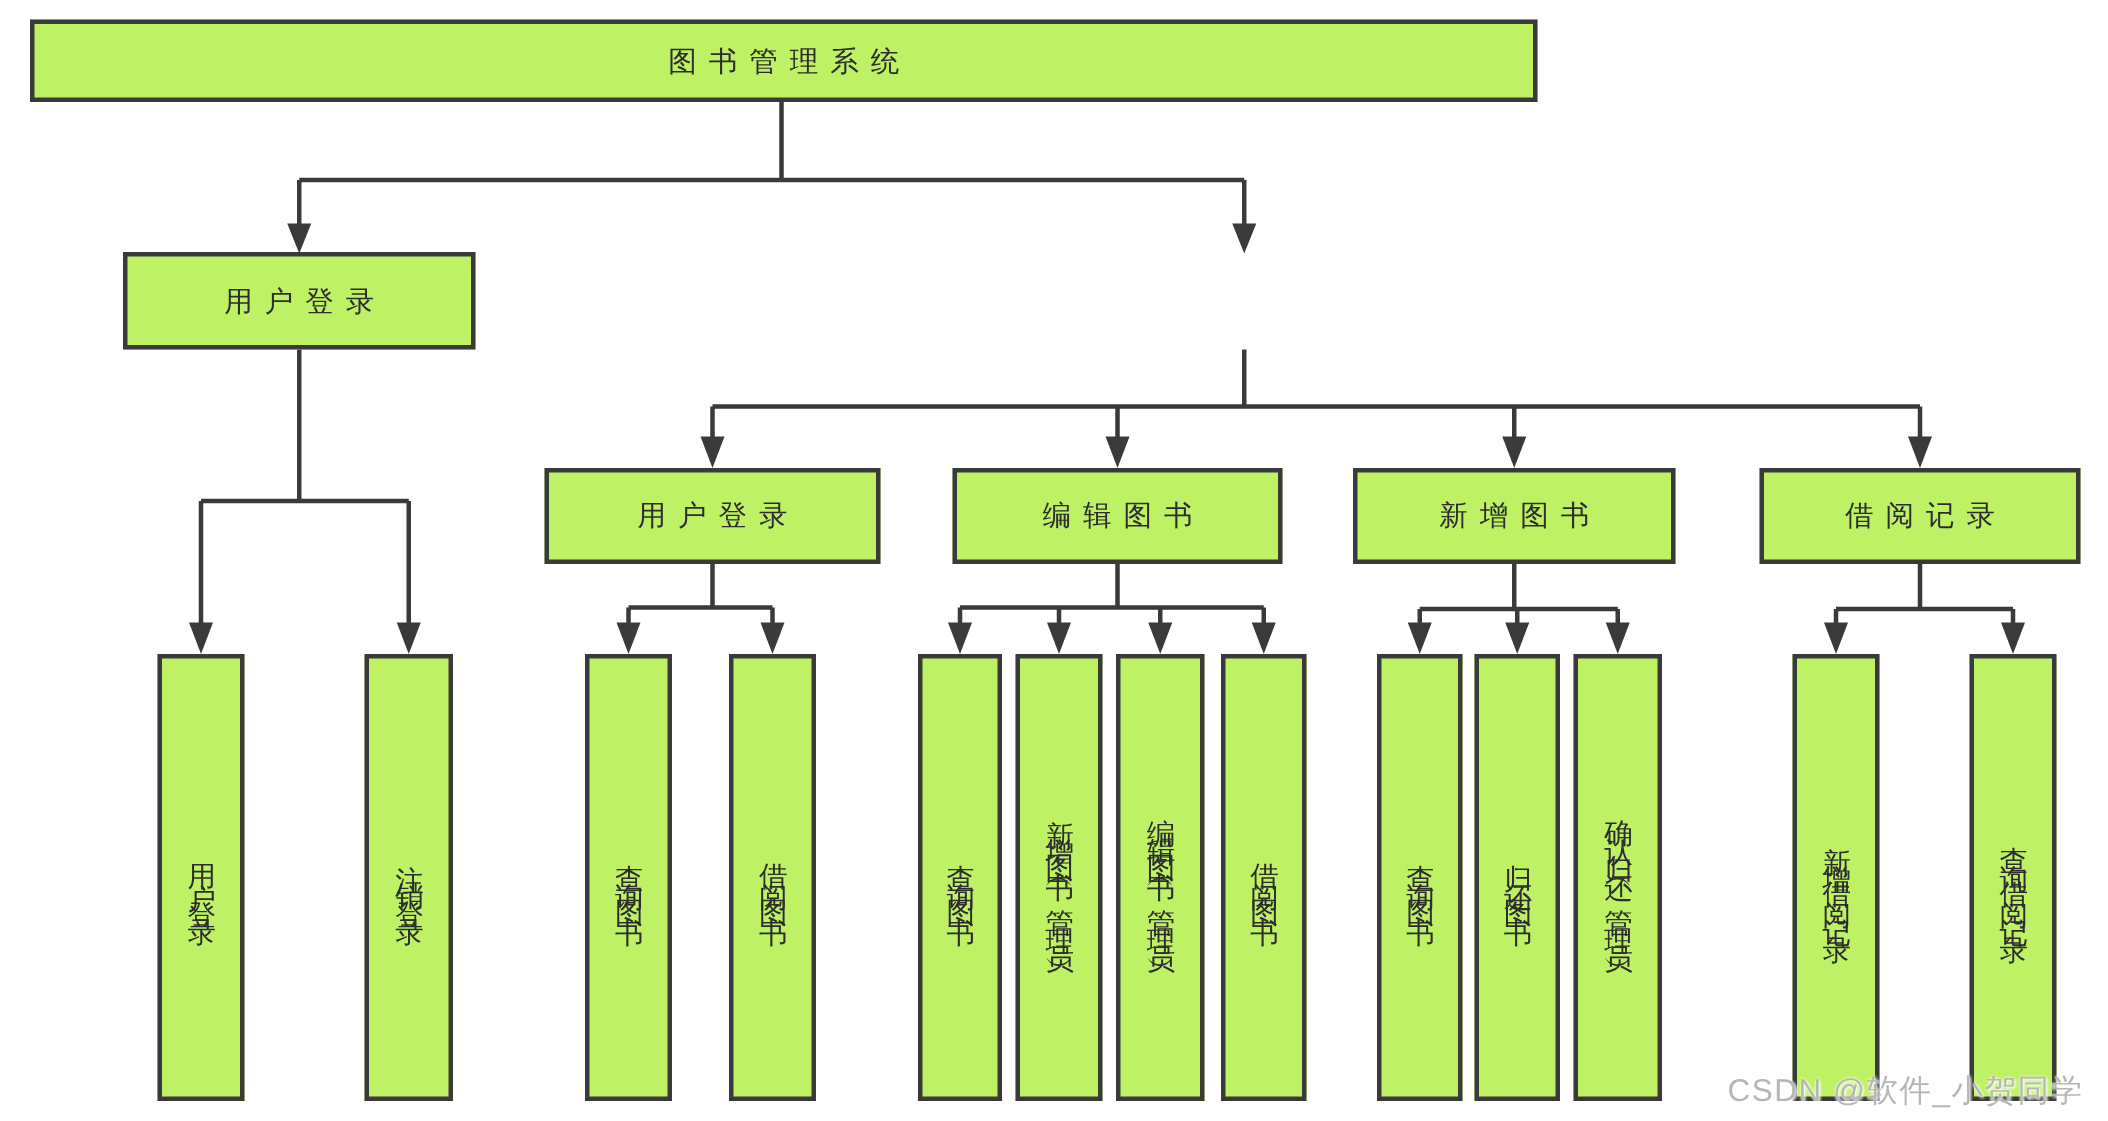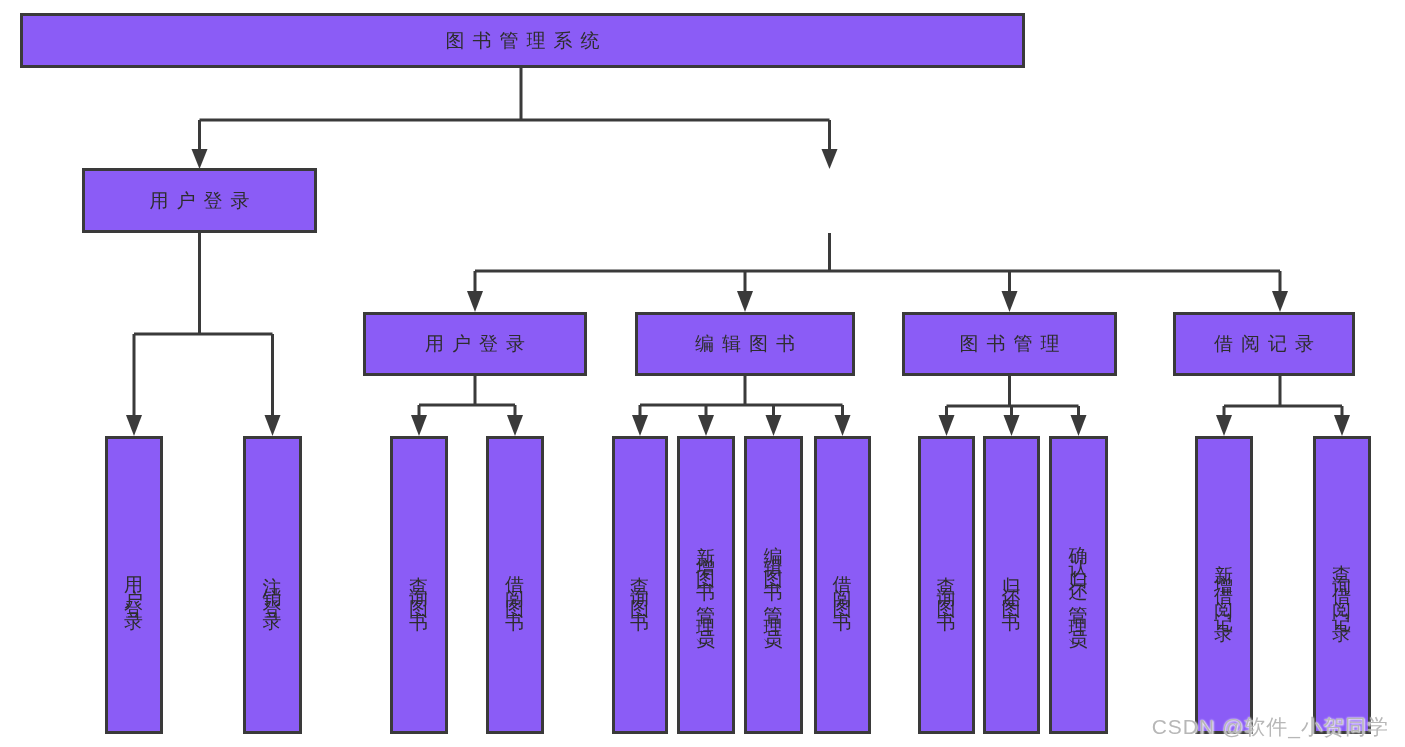--- a/index.html
+++ b/index.html
@@ -16,21 +16,21 @@
     overflow:hidden;
     font-family:"Liberation Sans","DejaVu Sans",sans-serif;
   }
   .wires{position:absolute;left:0;top:0;width:1405px;height:747px;}
   .wire{stroke:var(--line);stroke-width:3;fill:none;}
   .arrow{fill:var(--line);stroke:none;}
   .node{
     position:absolute;
     box-sizing:border-box;
     border:3px solid var(--line);
-    background:#8b5cf6;
+    background:#bef264;
     display:flex;
     align-items:center;
     justify-content:center;
     color:var(--text);
     text-align:center;
   }
   .node.h span{
     font-size:19px;
     letter-spacing:8px;
     text-indent:8px;
@@ -117,23 +117,23 @@
     <span>用户登录</span>
   </div>
 
   <div class="node h" style="left:363px;top:312px;width:224px;height:64px">
     <span>用户登录</span>
   </div>
   <div class="node h" style="left:635px;top:312px;width:220px;height:64px">
     <span>编辑图书</span>
   </div>
   <div class="node h" style="left:902px;top:312px;width:215px;height:64px">
-    <span>图书管理</span>
+    <span>新增图书</span>
   </div>
-  <div class="node h" style="left:1173px;top:312px;width:182px;height:64px">
+  <div class="node h" style="left:1173px;top:312px;width:214px;height:64px">
     <span>借阅记录</span>
   </div>
 
   <div class="node leaf" style="left:105px;top:436px;width:58px;height:298px">
     <span>用户登录</span>
   </div>
   <div class="node leaf" style="left:243px;top:436px;width:59px;height:298px">
     <span>注销登录</span>
   </div>
 

